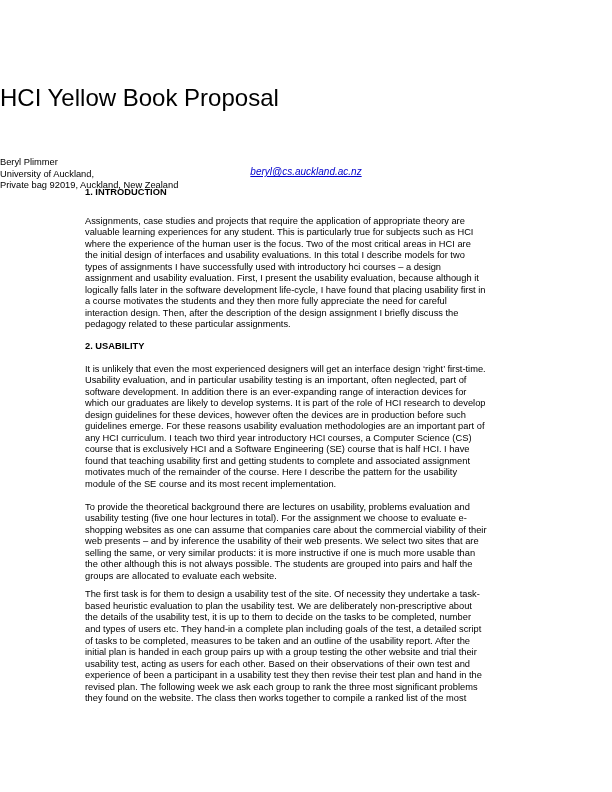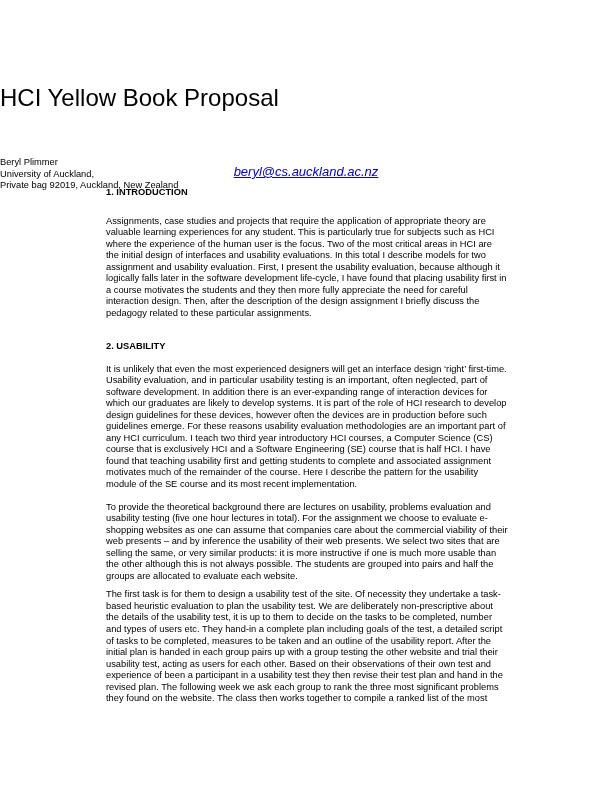--- a/index.html
+++ b/index.html
@@ -5,23 +5,23 @@
   html, body { margin: 0; padding: 0; background: #ffffff; }
   body { width: 612px; height: 792px; position: relative; overflow: hidden;
          font-family: "Liberation Sans", sans-serif; color: #000; }
   .page { position: absolute; left: 0; top: 0; width: 612px; height: 792px; }
   .title { position: absolute; top: 84px; left: 0; width: 612px; text-align: left;
            font-size: 24px; line-height: 28px; font-weight: normal; margin: 0; }
   .author-block { position: absolute; top: 120px; left: 0; width: 612px; text-align: left;
                   font-size: 9.3px; line-height: 11.5px; margin-top: 37px; }
   .author-block div { margin: 0; }
   .email { position: absolute; top: 166px; left: 0; width: 612px; text-align: center;
-           font-size: 13px; line-height: 11.5px; }
+           font-size: 10px; line-height: 11.5px; }
   .email a { color: #0000cc; text-decoration: underline; font-style: italic; }
-  .section { position: absolute; left: 106px; width: 440px; }
+  .section { position: absolute; left: 85px; width: 440px; }
   .heading { font-size: 9.3px; font-weight: bold; line-height: 11.5px; margin: 0; }
   .para { font-size: 9.3px; line-height: 11.55px; margin: 0; white-space: nowrap; }
   .para span { display: block; }
 </style>
 </head>
 <body>
 
 <div class="page">
 
   <h1 class="title">HCI Yellow Book Proposal</h1>
@@ -36,20 +36,21 @@
     <a title="beryl@cs.auckland.ac.nz">beryl@cs.auckland.ac.nz</a>
   </div>
 
   <div class="section" style="top:187px;">
     <h2 class="heading">1. INTRODUCTION</h2>
     <div class="para" style="margin-top:17px;">
       <span>Assignments, case studies and projects that require the application of appropriate theory are</span>
       <span>valuable learning experiences for any student. This is particularly true for subjects such as HCI</span>
       <span>where the experience of the human user is the focus. Two of the most critical areas in HCI are</span>
       <span>the initial design of interfaces and usability evaluations. In this total I describe models for two</span>
+      <span>types of assignments I have successfully used with introductory hci courses – a design</span>
       <span>assignment and usability evaluation.  First, I present the usability evaluation, because although it</span>
       <span>logically falls later in the software development life-cycle, I have found that placing usability first in</span>
       <span>a course motivates the students and they then more fully appreciate the need for careful</span>
       <span>interaction design. Then, after the description of the design assignment I briefly discuss the</span>
       <span>pedagogy related to these particular assignments.</span>
     </div>
   </div>
 
   <div class="section" style="top:341px;">
     <h2 class="heading">2. USABILITY</h2>

